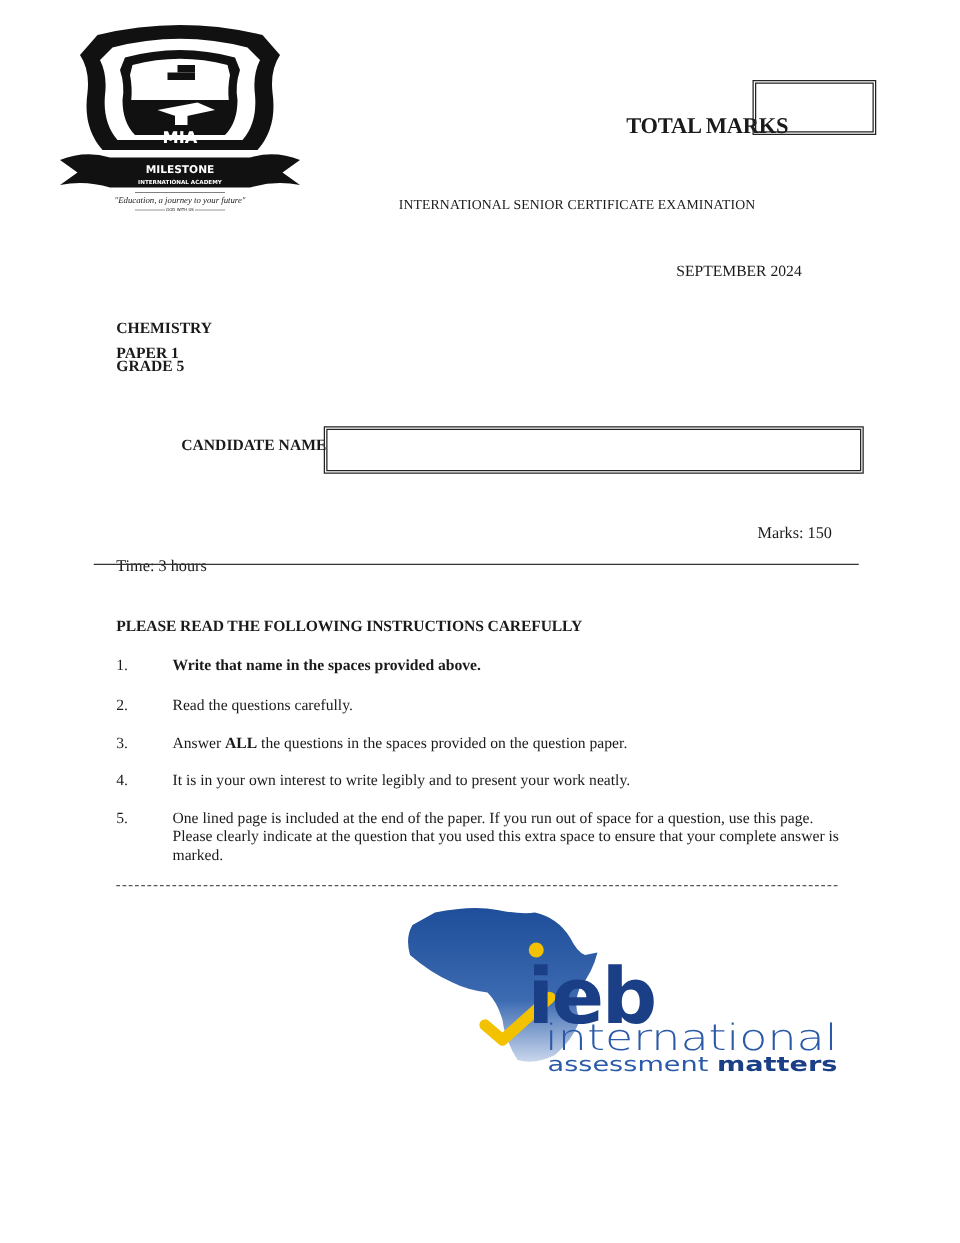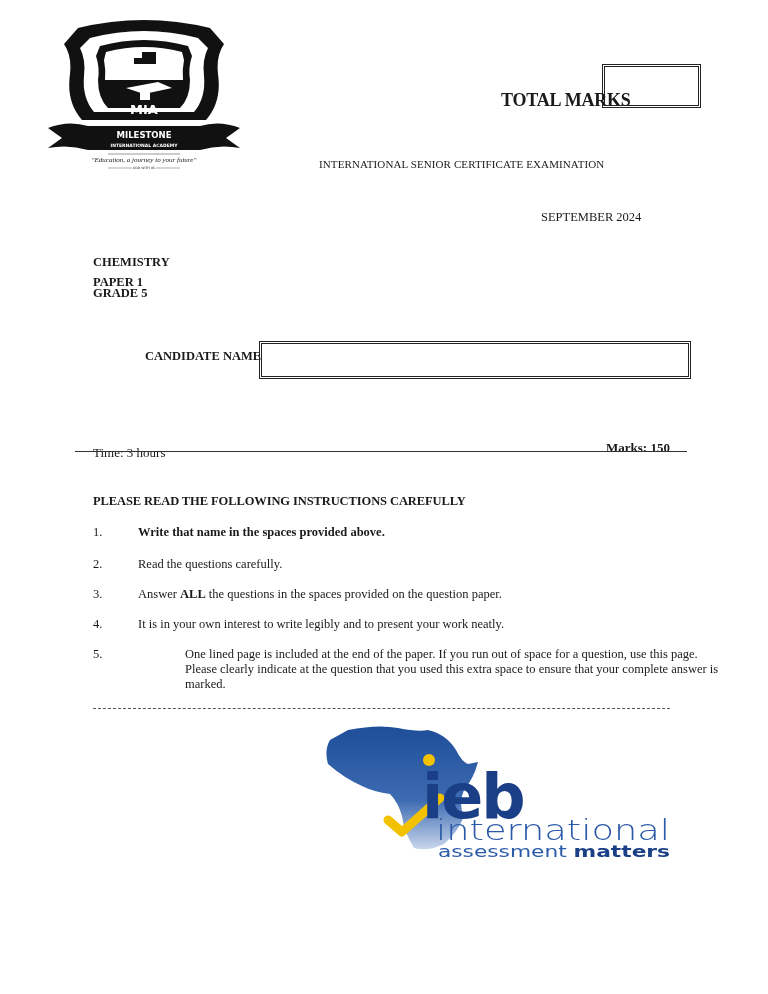--- a/index.html
+++ b/index.html
@@ -18,21 +18,21 @@
 
     #exam-title { left:319px; top:158px; font-size:11px; letter-spacing:0.1px; }
     #exam-date { left:541px; top:210px; font-size:12.5px; }
 
     .subject-line { left:93px; font-size:12.5px; font-weight:bold; }
 
     #candidate-label { left:101px; top:349px; font-size:12.5px; font-weight:bold;margin-left:44px; }
     #candidate-box { left:259px; top:341px; width:426px; height:32px; border:3px double #222; border-top-width:3px; }
 
     #time-text { left:93px; top:421px; font-size:13px;margin-top:24px; }
-    #marks-text { left:606px; top:440px; font-size:13px;font-weight:bold; }
+    #marks-text { left:606px; top:418px; font-size:13px; }
     #hr-main { left:75px; top:451px; width:612px; height:0; border-top:1.5px solid #333; }
 
     #instructions-heading { left:93px; top:494px; font-size:12.5px; font-weight:bold; letter-spacing:-0.1px; }
     .instr { left:93px; font-size:12.5px; width:590px; }
     .instr .num { position:absolute; left:0; top:0; width:40px; }
     .instr .txt { position:absolute; left:45px; top:0; width:540px; line-height:15px; }
 
     #hr-dashed { left:93px; top:708px; width:577px; height:0; border-top:1.5px dashed #555; }
 
     #ieb-logo { left:318px; top:720px; width:356px; height:140px;text-align:center; }
@@ -96,21 +96,21 @@
 <div class="abs instr serif" style="top:587px;">
   <span class="num">3.</span>
   <span class="txt"><span>Answer </span><b>ALL</b><span> the questions in the spaces provided on the question paper.</span></span>
 </div>
 <div class="abs instr serif" style="top:617px;">
   <span class="num">4.</span>
   <span class="txt">It is in your own interest to write legibly and to present your work neatly.</span>
 </div>
 <div class="abs instr serif" style="top:647px;">
   <span class="num">5.</span>
-  <span class="txt" style="width:535px;margin-left:47px;">One lined page is included at the end of the paper. If you run out of space for a question, use this page. Please clearly indicate at the question that you used this extra space to ensure that your complete answer is marked.</span>
+  <span class="txt" style="width:535px;">One lined page is included at the end of the paper. If you run out of space for a question, use this page. Please clearly indicate at the question that you used this extra space to ensure that your complete answer is marked.</span>
 </div>
 
 <div id="hr-dashed" class="abs"></div>
 
 <div id="ieb-logo" class="abs">
   <svg width="356" height="140" viewBox="0 0 356 140">
     <defs>
       <linearGradient id="afr" x1="0" y1="0" x2="0" y2="1">
         <stop offset="0" stop-color="#1f4e9a"></stop>
         <stop offset="0.6" stop-color="#3c6bb2"></stop>

